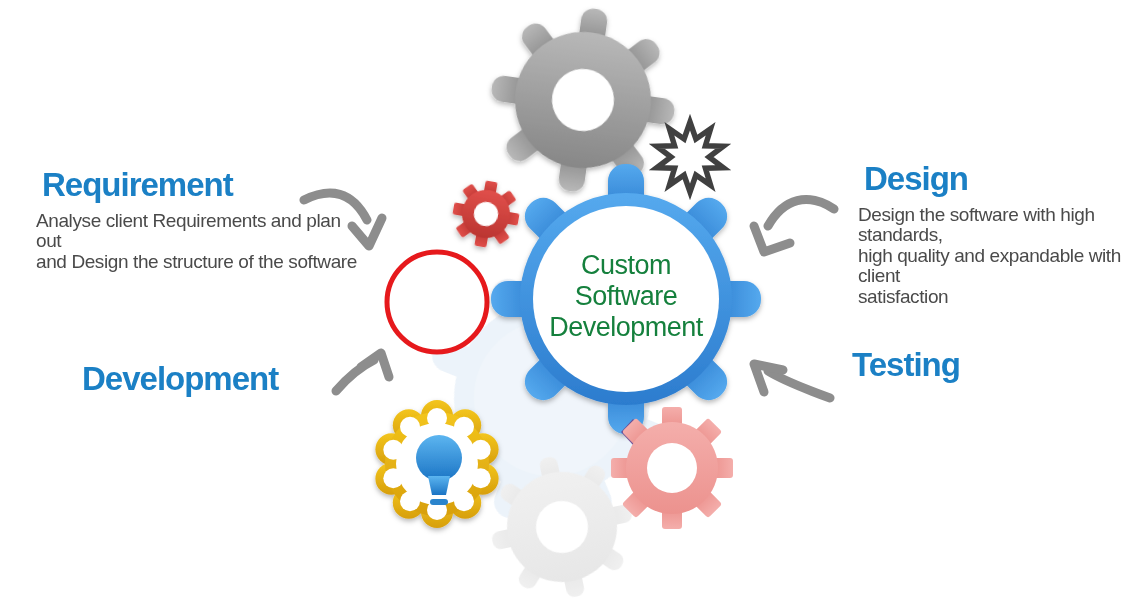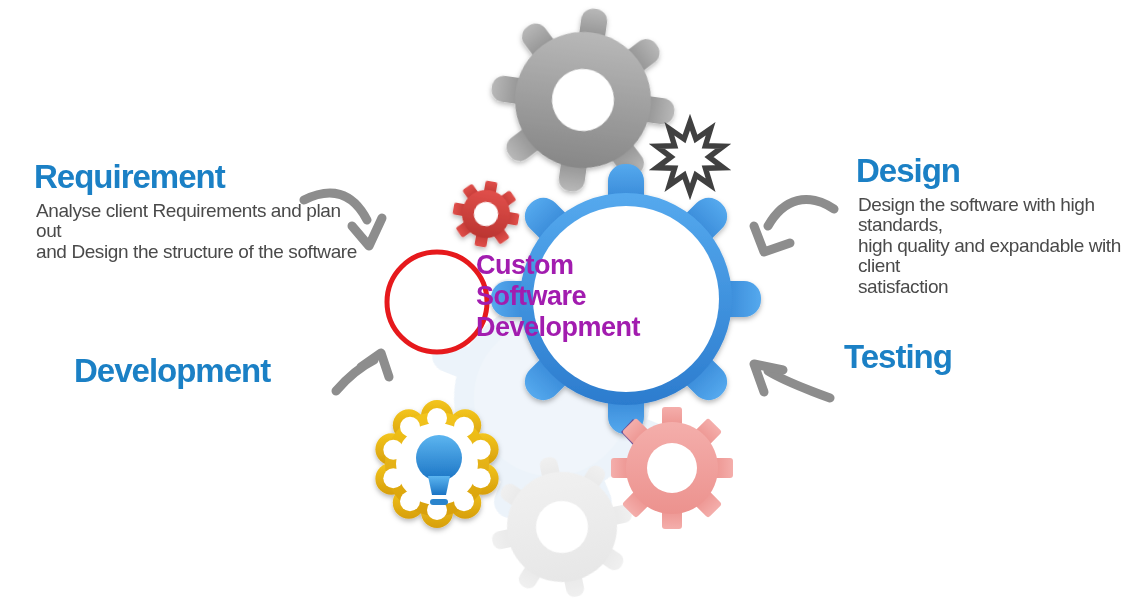--- a/index.html
+++ b/index.html
@@ -3,34 +3,34 @@
 <meta charset="utf-8">
 <style>
   html,body{margin:0;padding:0;background:#fff;}
   .stage{
     position:relative;width:1147px;height:609px;overflow:hidden;
     background:#ffffff;font-family:"Liberation Sans",sans-serif;
   }
   .art{position:absolute;left:0;top:0;width:1147px;height:609px;z-index:0;}
   .label{position:absolute;z-index:2;}
   .label h2{
-    margin:0;font-size:33px;font-weight:bold;color:#1b80c5;
+    margin:8px;font-size:33px;font-weight:bold;color:#1b80c5;
     letter-spacing:-1px;line-height:1.05;
   }
   .label p{
     margin:6px 0 0 2px;font-size:19px;color:#4a4a4a;line-height:20.5px;
     white-space:pre-line;letter-spacing:-0.4px;
   }
   .lbl-req{left:34px;top:160px;width:330px;}
   .lbl-design{left:856px;top:154px;width:300px;}
   .lbl-dev{left:74px;top:354px;width:330px;}
   .lbl-test{left:844px;top:340px;width:300px;}
   .center-title{
     position:absolute;z-index:2;left:476px;top:250px;width:300px;
-    font-size:27px;font-weight:bold;color:#a21caf;
+    text-align:center;font-size:27px;font-weight:normal;color:#15803d;
     line-height:31px;letter-spacing:-0.5px;white-space:pre-line;
   }
 </style>
 </head>
 <body>
 
 <div class="stage">
 
   <svg class="art" viewBox="0 0 1147 609" aria-hidden="true">
     <defs>

